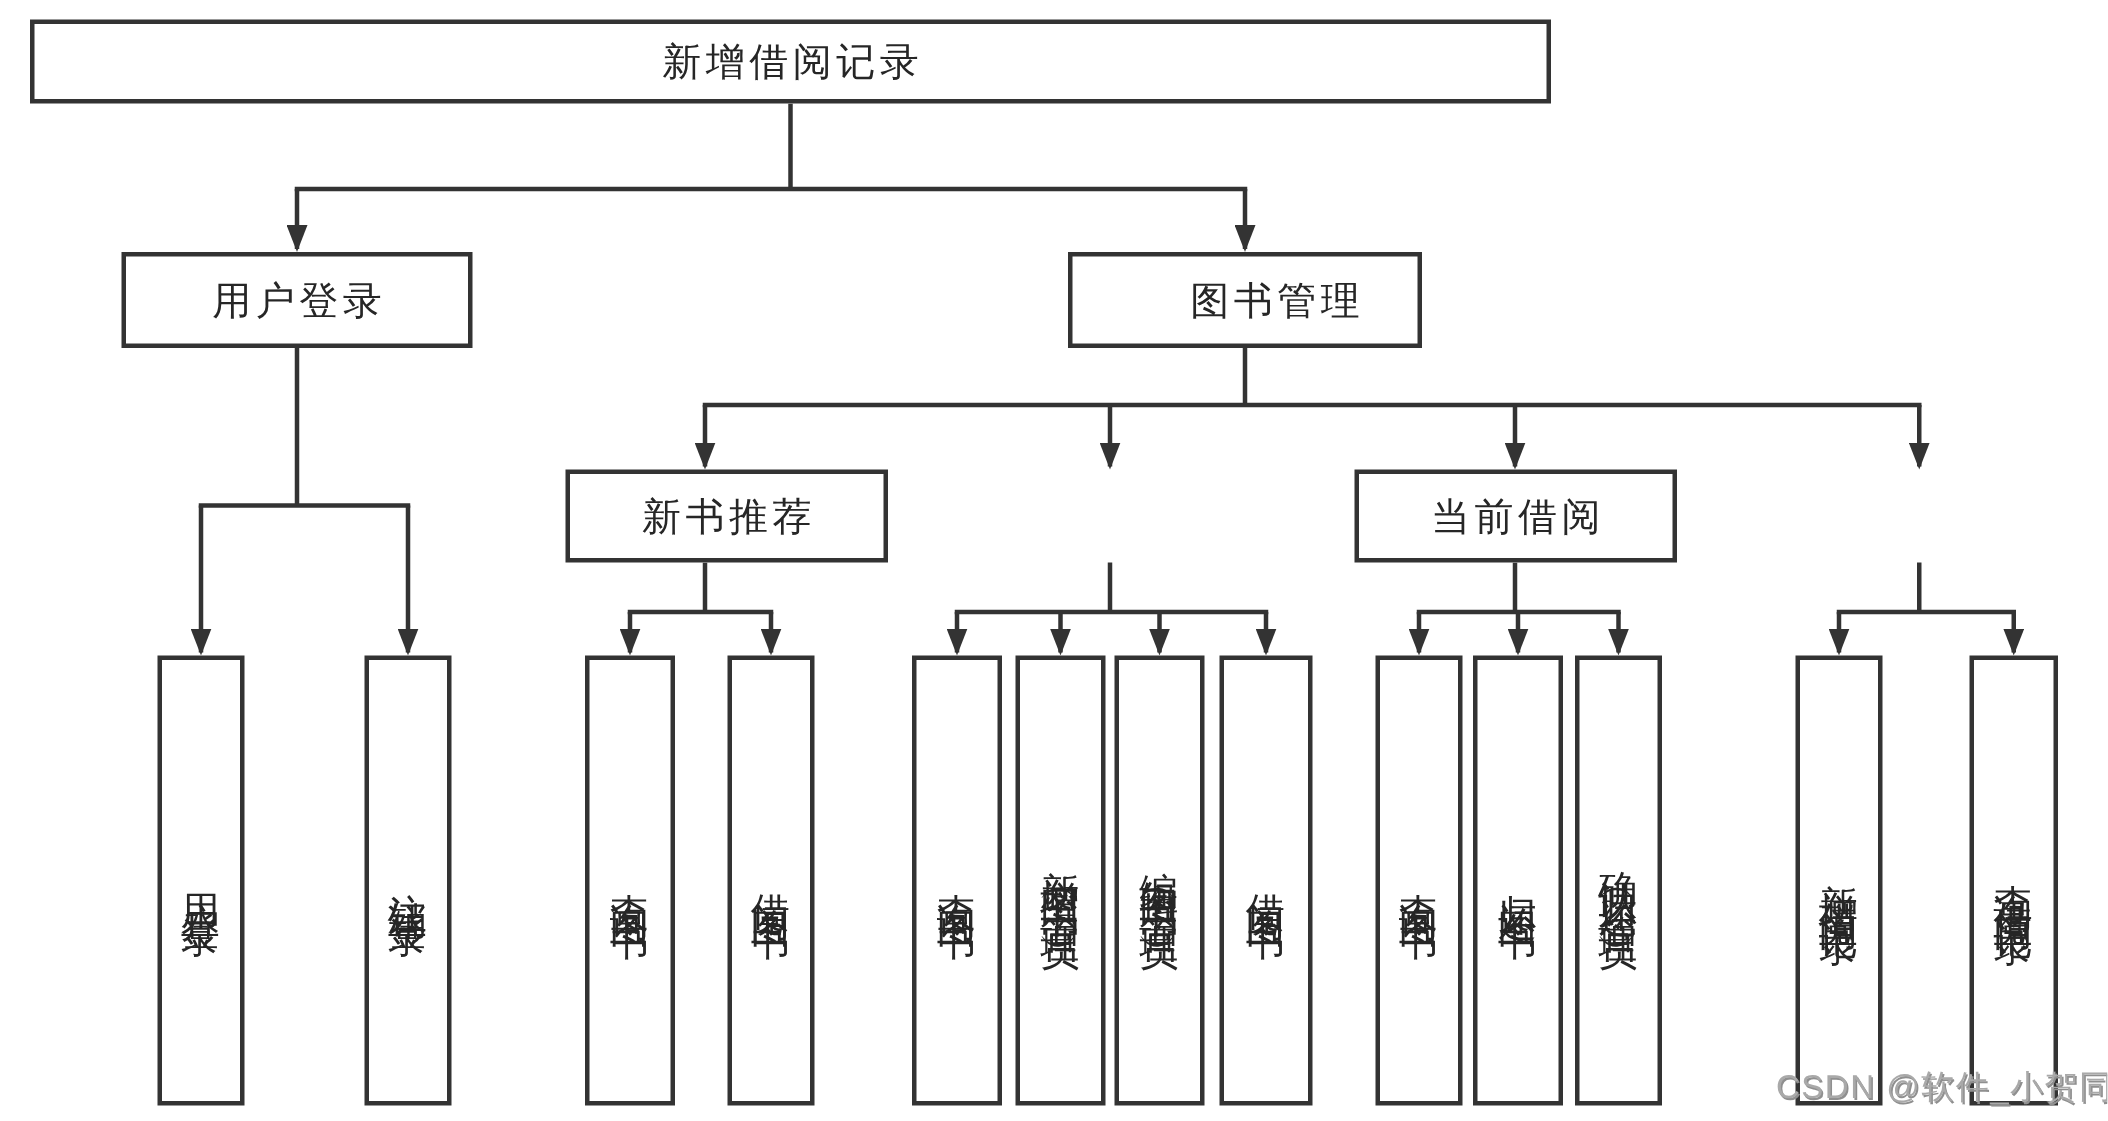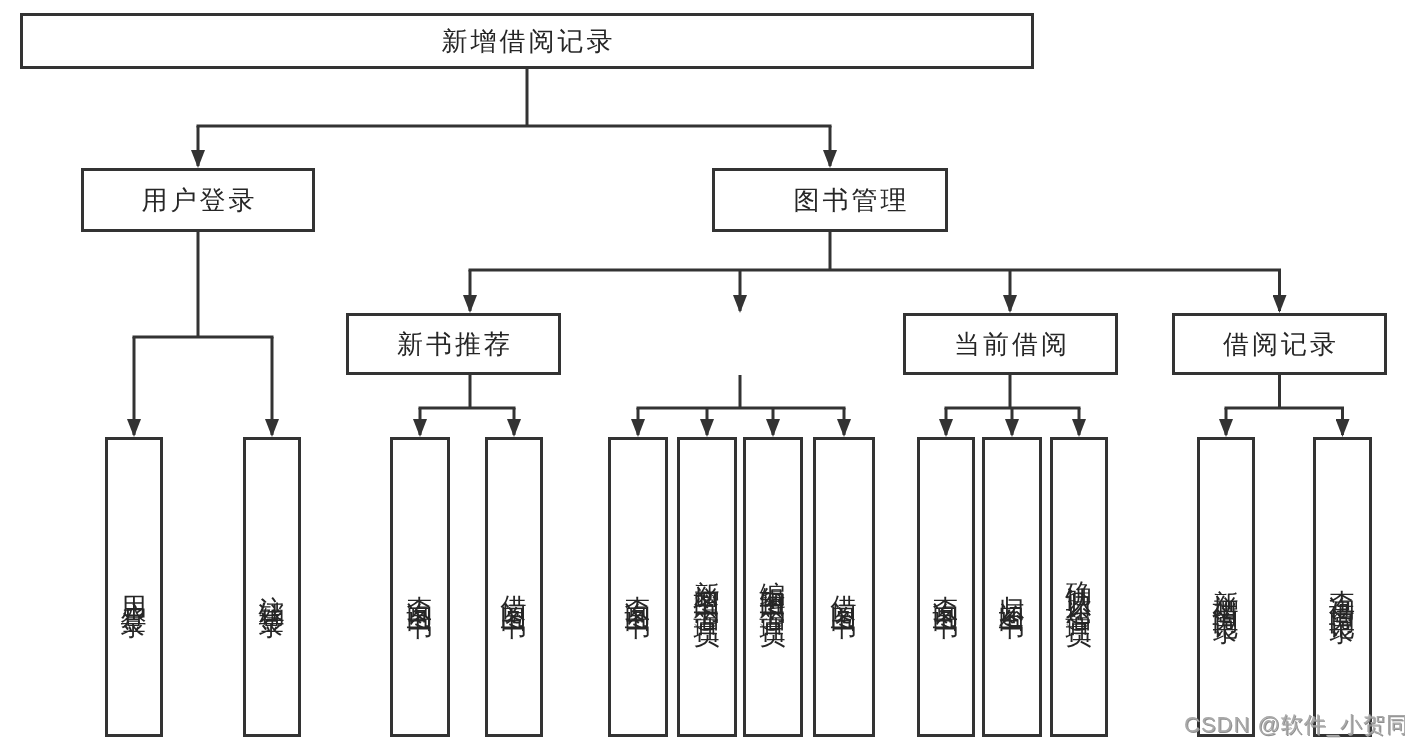--- a/index.html
+++ b/index.html
@@ -38,21 +38,21 @@
     top: 437px;
     height: 300px;
   }
   
   .b-root { left: 20px;  top: 13px;  width: 1014px; height: 56px; }
   
   .b-l2a  { left: 81px;  top: 168px; width: 234px;  height: 64px; }
   .b-l2b  { left: 712px; top: 168px; width: 236px;  height: 64px; padding-left: 40px; }
   
   .b-l3   { top: 313px; height: 62px; width: 215px; }
-  .b-l3a  { left: 346px; }
+  .b-l3a  { left: 377px; }
   .b-l3b  { left: 633px; }
   .b-l3c  { left: 903px; }
   .b-l3d  { left: 1172px; }
   
   .v1  { left: 105px;  width: 58px; }
   .v2  { left: 243px;  width: 58px; }
   .v3  { left: 390px;  width: 60px; }
   .v4  { left: 485px;  width: 58px; }
   .v5  { left: 608px;  width: 60px; }
   .v6  { left: 677px;  width: 60px; }
@@ -140,23 +140,20 @@
   <div class="box hbox b-l2b">
     <span>图书管理</span>
   </div>
 
   <div class="box hbox b-l3 b-l3a">
     <span>新书推荐</span>
   </div>
   <div class="box hbox b-l3 b-l3c">
     <span>当前借阅</span>
   </div>
-  <div class="box hbox b-l3 b-l3d">
-    <span>借阅记录</span>
-  </div>
 
   <div class="box vbox v1">
     <span>用户登录</span>
   </div>
   <div class="box vbox v2">
     <span>注销登录</span>
   </div>
 
   <div class="box vbox v3">
     <span>查询图书</span>

